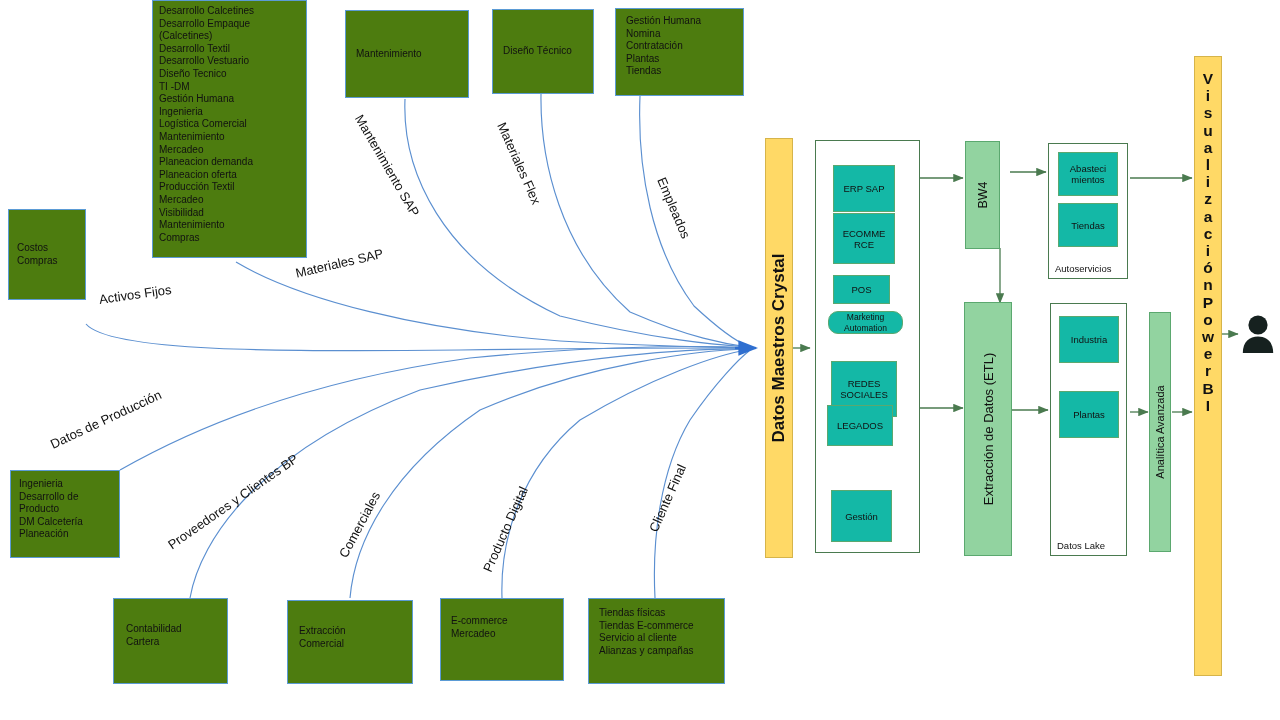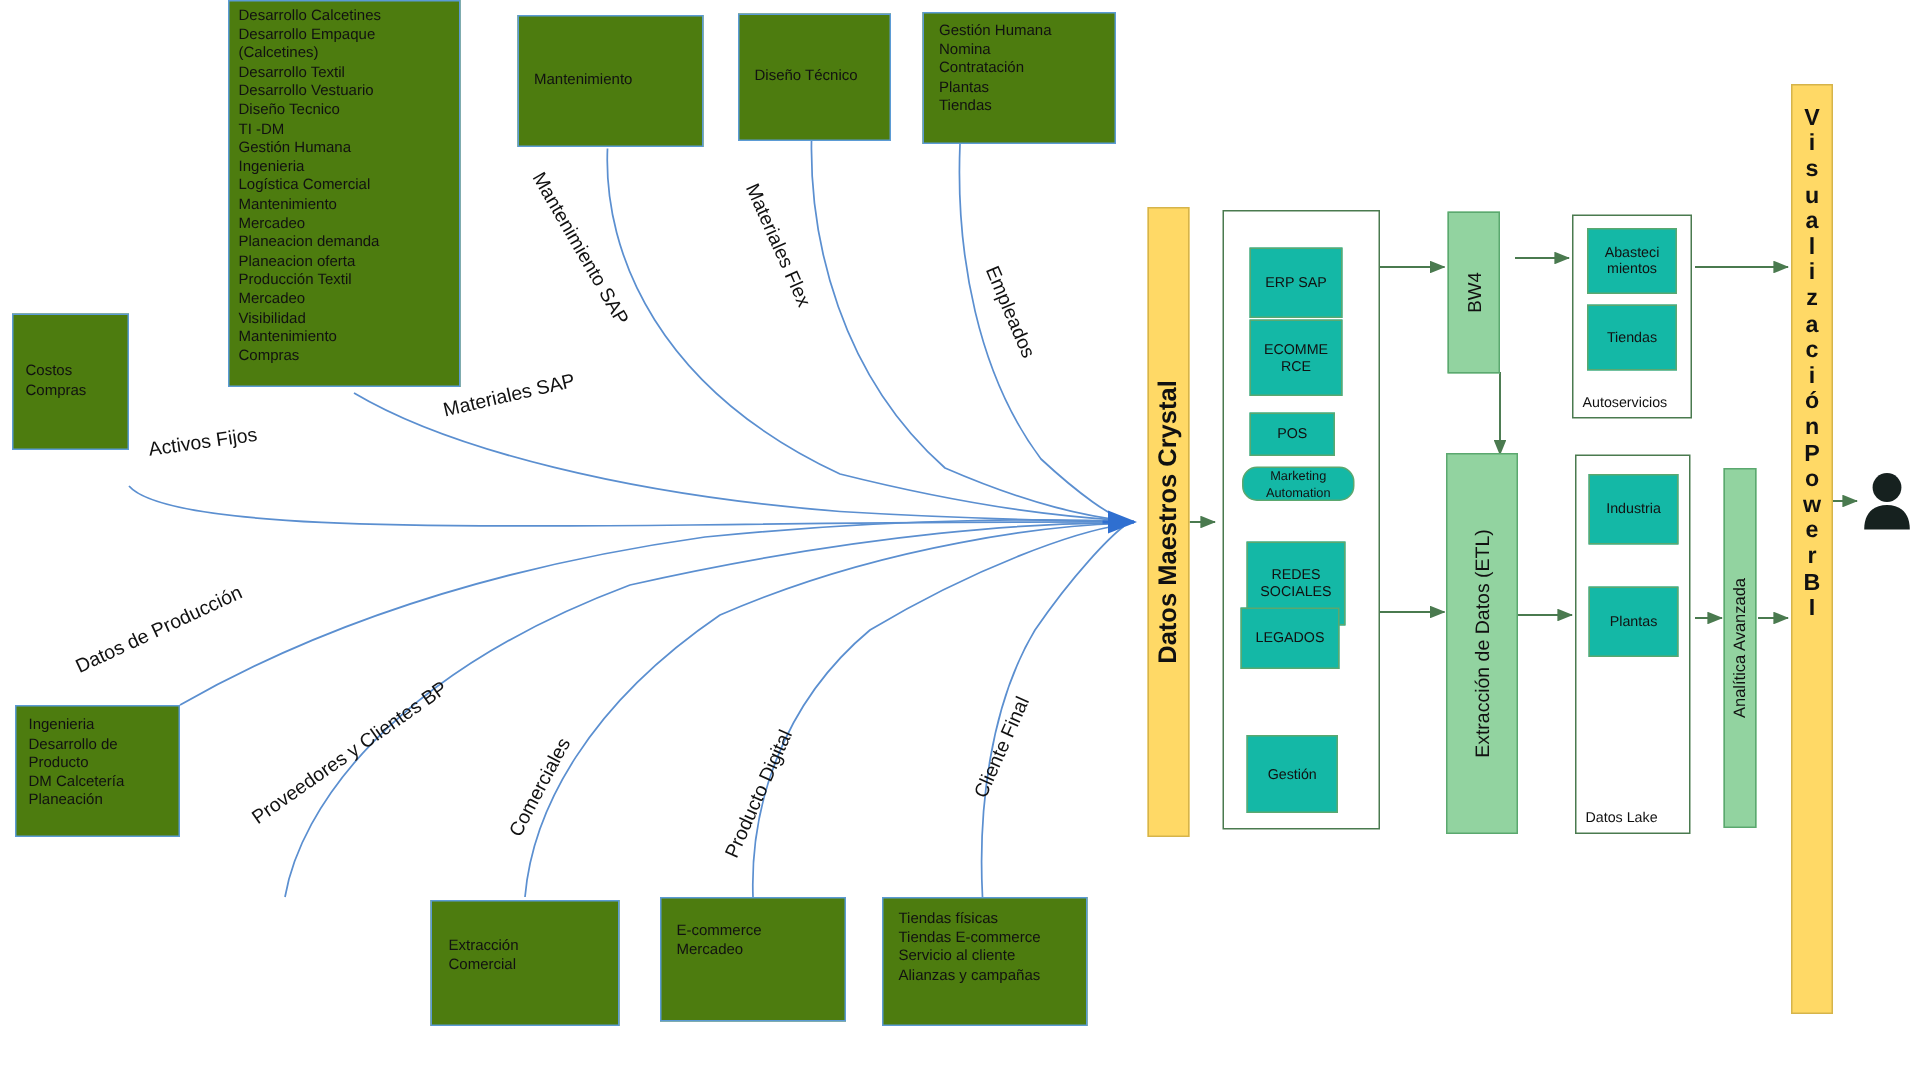--- a/index.html
+++ b/index.html
@@ -193,20 +193,22 @@
 
   <div class="srcbox listy" style="left:8px;top:209px;width:78px;height:91px;padding-left:8px;padding-top:32px;">Costos
 Compras</div>
 
   <div class="srcbox listy" style="left:10px;top:470px;width:110px;height:88px;padding-left:8px;padding-top:7px;">Ingenieria
 Desarrollo  de
 Producto
 DM Calcetería
 Planeación</div>
 
+  <div class="srcbox listy" style="left:113px;top:598px;width:115px;height:86px;padding-left:12px;padding-top:24px;">Contabilidad
+Cartera</div>
 
   <div class="srcbox listy" style="left:287px;top:600px;width:126px;height:84px;padding-left:11px;padding-top:24px;">Extracción
 Comercial</div>
 
   <div class="srcbox listy" style="left:440px;top:598px;width:124px;height:83px;padding-left:10px;padding-top:16px;">E-commerce
 Mercadeo</div>
 
   <div class="srcbox listy" style="left:588px;top:598px;width:137px;height:86px;padding-left:10px;padding-top:8px;">Tiendas  físicas
 Tiendas  E-commerce
 Servicio al cliente

